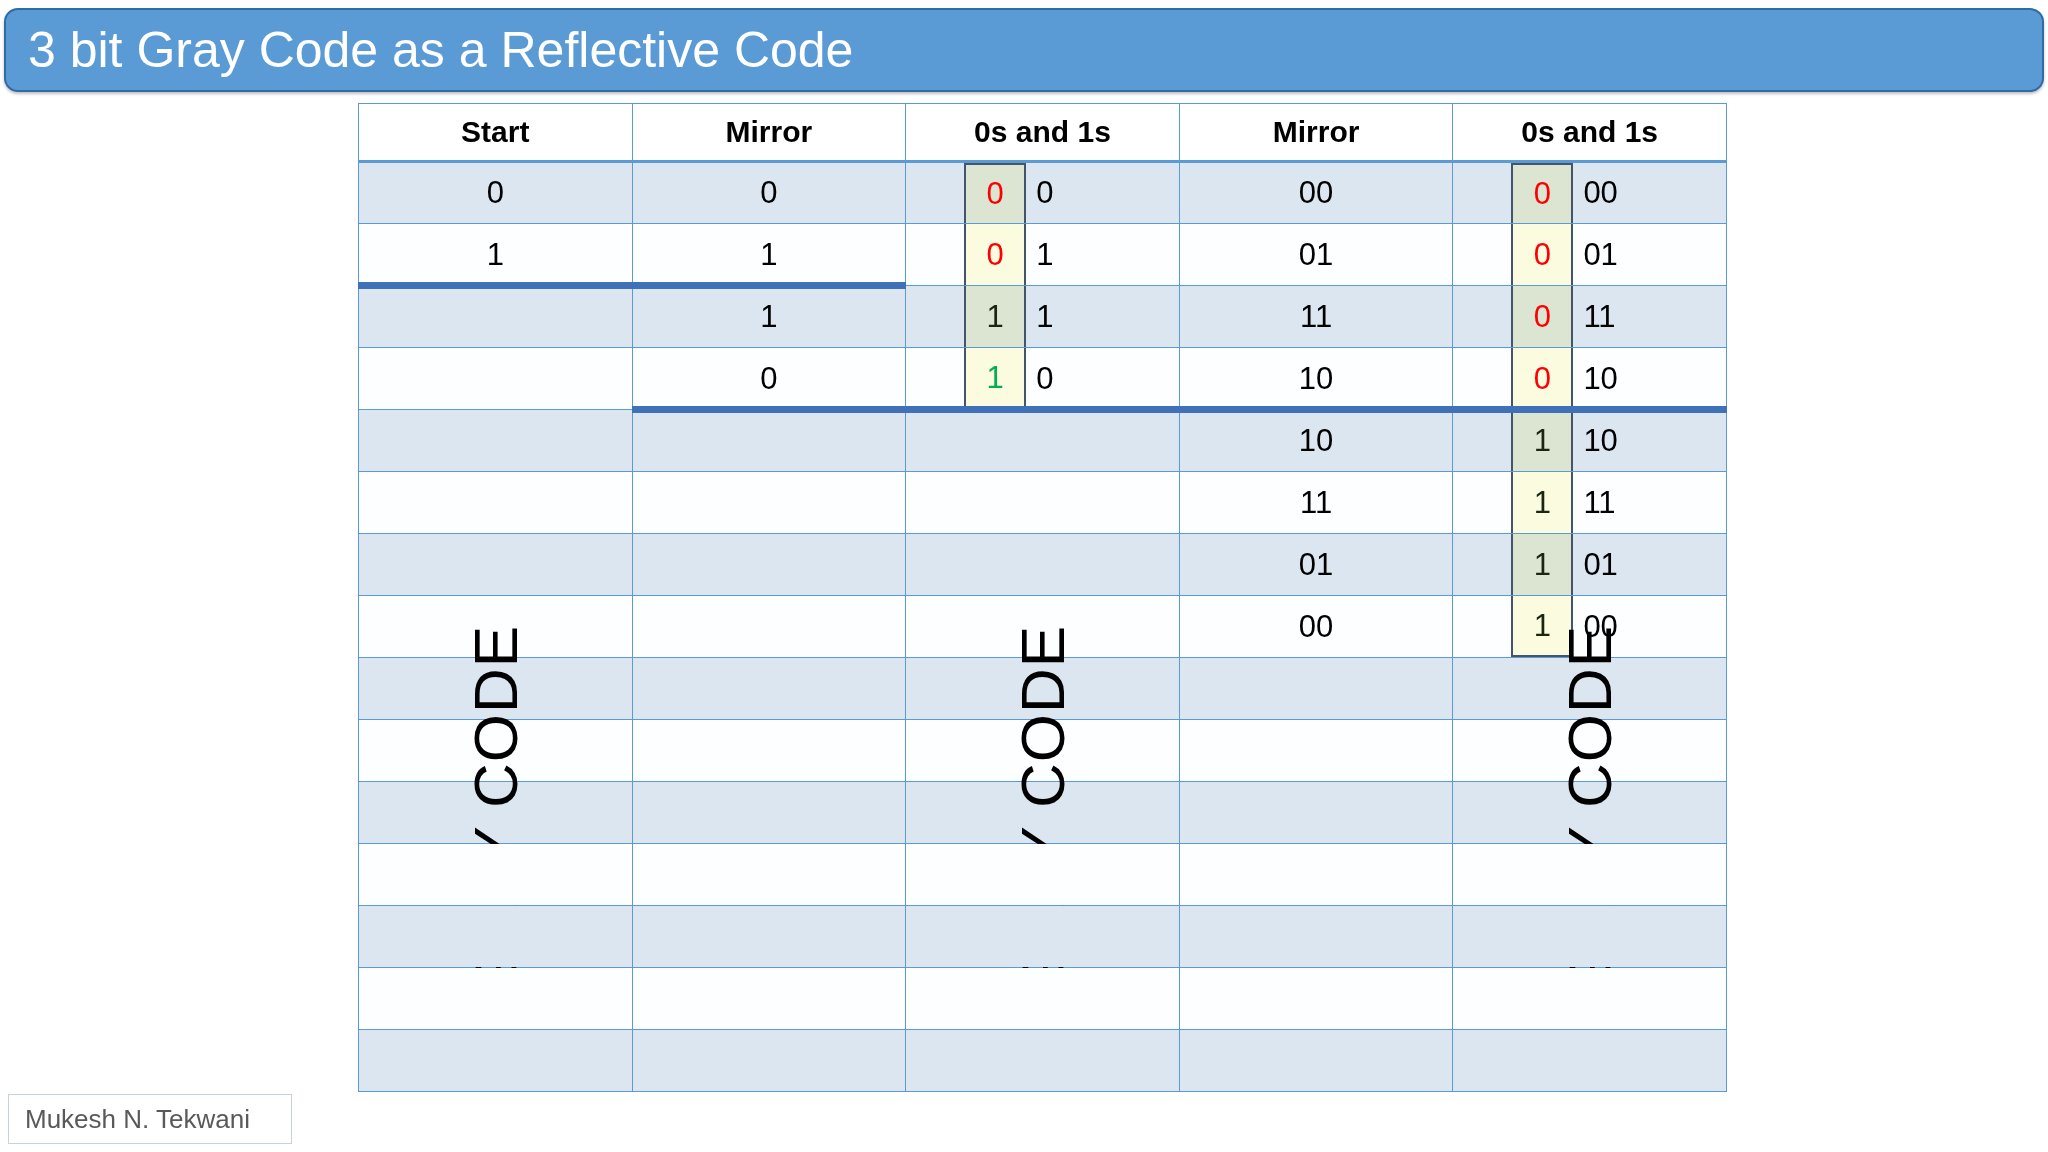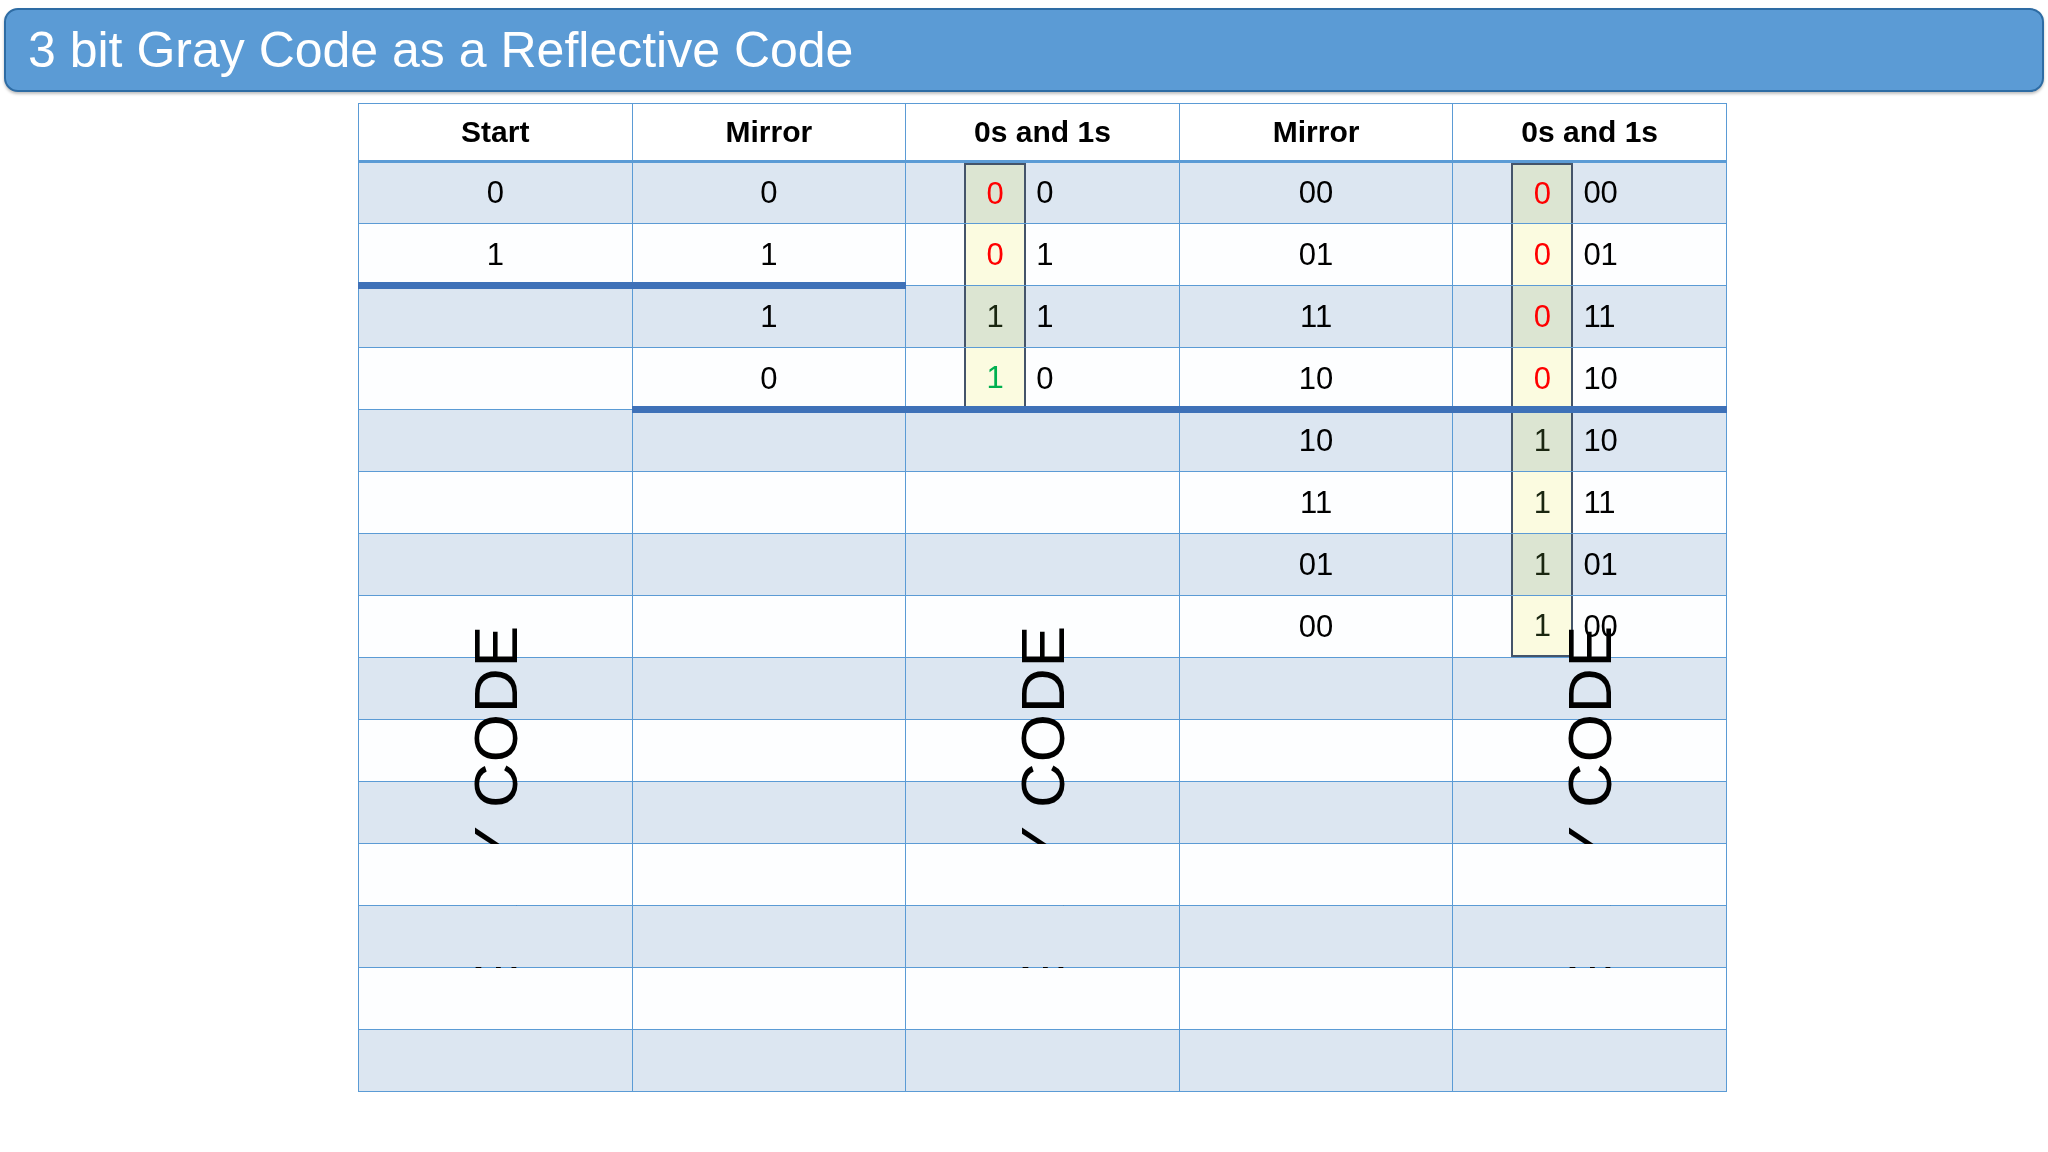--- a/index.html
+++ b/index.html
@@ -384,14 +384,17 @@
         </tr>
       </tbody>
   </table>
 
   <div id="sep-layer">
       <div class="sep" style="left: 358px; width: 547.6px; top: 282px;"></div>
       <div class="sep" style="left: 631.8px; width: 547.6px; top: 406px;"></div>
       <div class="sep" style="left: 1179.4px; width: 547.6px; top: 406px;"></div>
     </div>
 
+  <div id="footer-box">
+    <div id="footer-text">Mukesh N. Tekwani</div>
+  </div>
 
 </div>
 
 </body></html>

